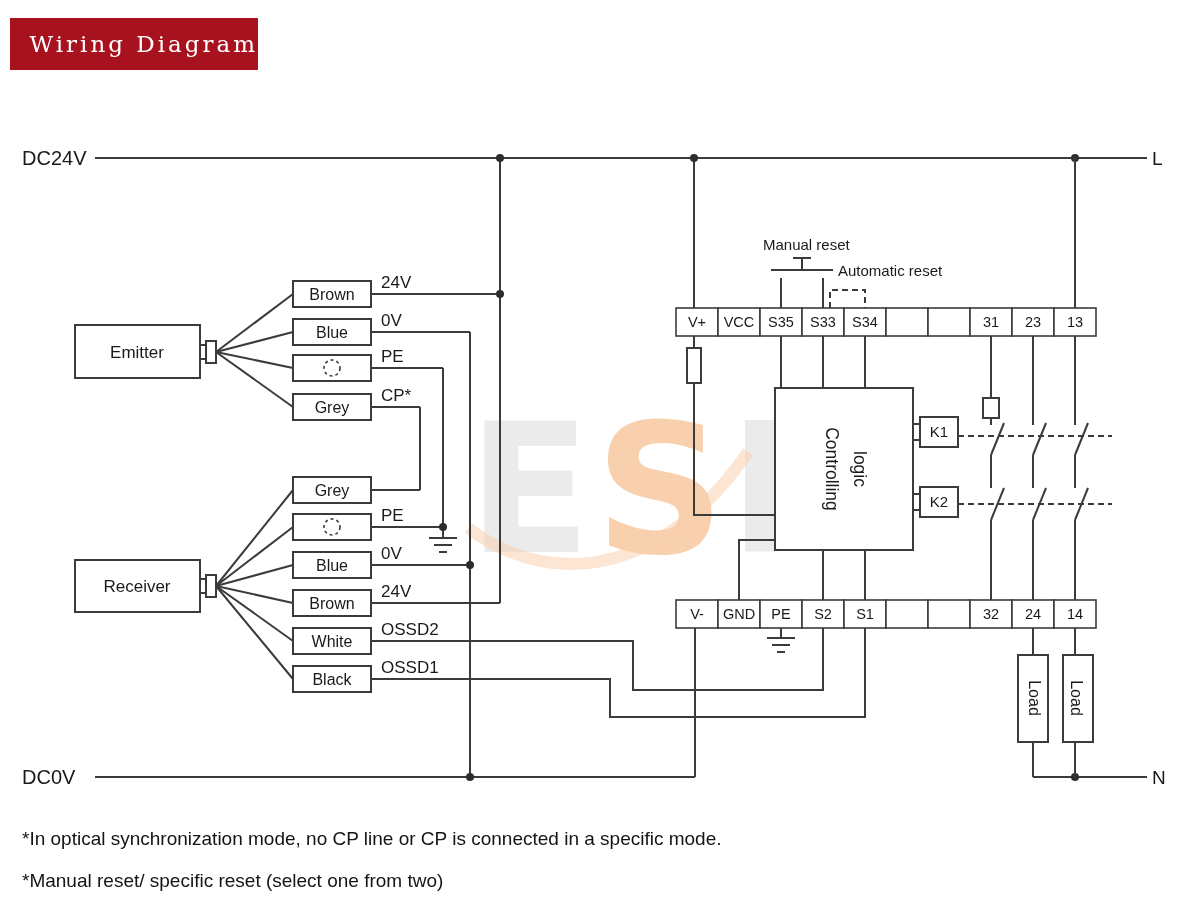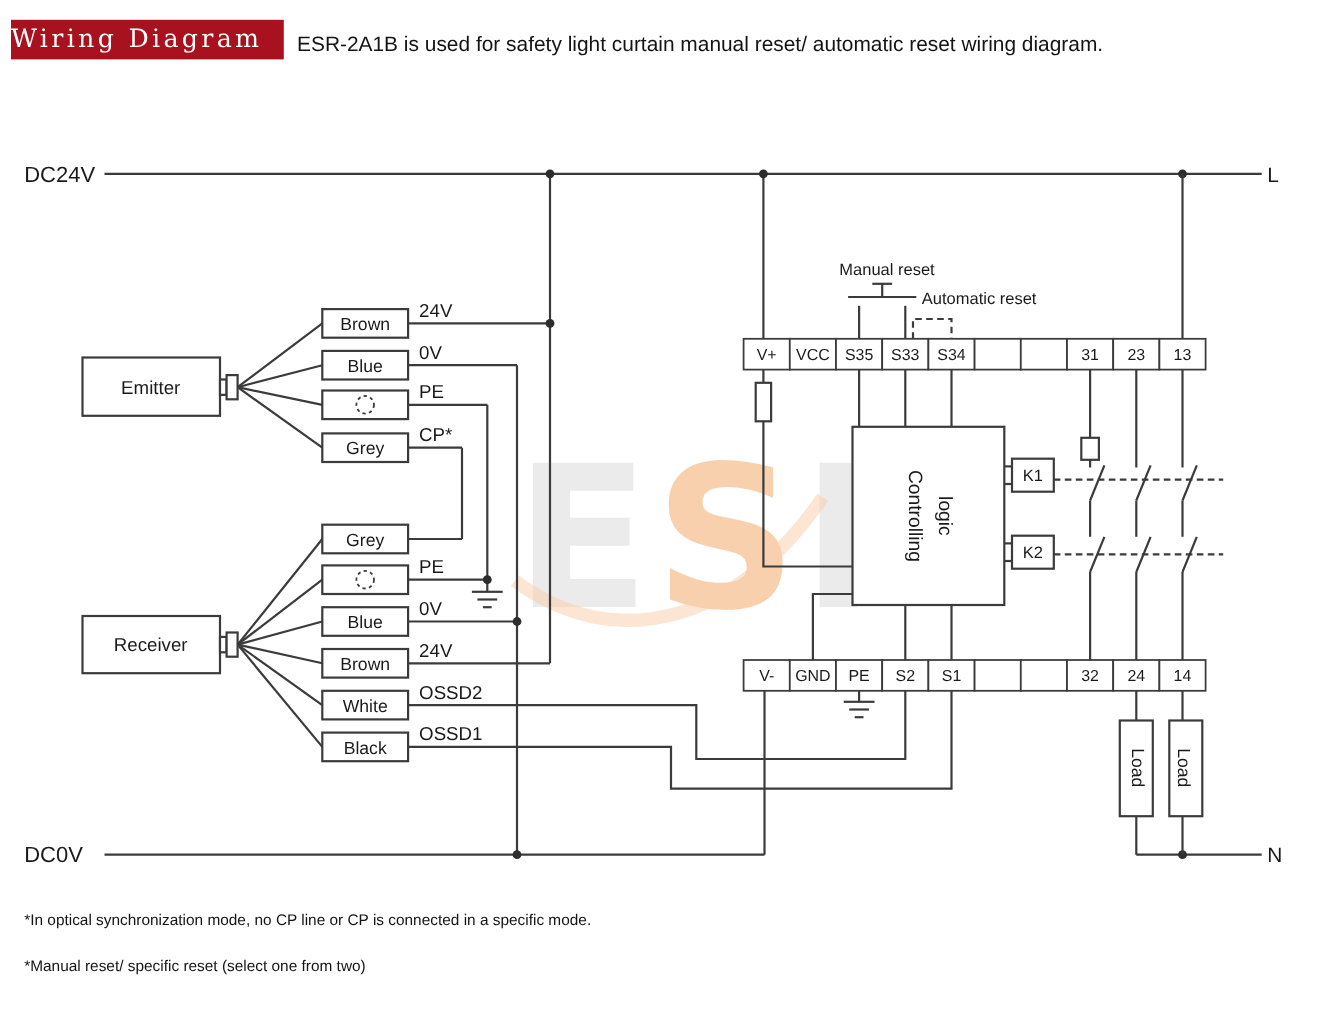--- a/index.html
+++ b/index.html
@@ -1,22 +1,22 @@
 <!DOCTYPE html>
 <html><head>
 <meta charset="utf-8">
 <style>
   html,body{margin:0;padding:0;background:#fff;}
   .page{position:relative;width:1200px;height:922px;background:#ffffff;overflow:hidden;
         font-family:"Liberation Sans", sans-serif;color:#1a1a1a;}
-  .hdr-badge{position:absolute;left:10px;top:18px;width:248px;height:36px;background:#A8121F;
+  .hdr-badge{position:absolute;left:10px;top:18px;width:248px;height:52px;background:#A8121F;
         color:#ffffff;font-family:"DejaVu Serif", serif;font-size:23px;letter-spacing:3px;
-        display:flex;align-items:center;justify-content:flex-start;}
+        display:flex;align-items:center;justify-content:flex-end;}
   .hdr-desc{position:absolute;left:270px;top:18px;height:46px;line-height:46px;font-size:19px;color:#141414;}
-  .note{position:absolute;left:22px;font-size:14px;color:#141414;}
+  .note{position:absolute;left:22px;font-size:19px;color:#141414;}
   .note1{top:828px;}
   .note2{top:870px;}
   svg{position:absolute;left:0;top:0;}
   .w{stroke:#3b3b3b;stroke-width:2;fill:none;}
   .dash{stroke-dasharray:6 4;}
   .bx{fill:#ffffff;stroke:#3b3b3b;stroke-width:2;}
   .cell{fill:#ffffff;stroke:#3b3b3b;stroke-width:1.6;}
   .dot{fill:#2d2d2d;stroke:none;}
   text{fill:#1a1a1a;font-family:"Liberation Sans", sans-serif;}
   .t20{font-size:20px;} .t19{font-size:19px;} .t17{font-size:17px;} .t16{font-size:16px;}
@@ -24,21 +24,20 @@
   .rot{font-size:17.5px;} .wm{font-family:"DejaVu Sans", sans-serif;font-weight:bold;font-size:180px;}
 </style>
 </head>
 <body>
 
 <div class="page">
 
   <div class="hdr-badge">
     <span>Wiring Diagram</span>
   </div>
-  <div class="hdr-desc">ESR-2A1B is used for safety light curtain manual reset/ automatic reset wiring diagram.</div>
 
   <svg width="1200" height="922" viewBox="0 0 1200 922">
 
     <g opacity="0.5">
       <text class="wm" x="468" y="552"><tspan fill="#d8d8d8">E</tspan><tspan fill="#F2A35F" dx="4">S</tspan><tspan fill="#d8d8d8" dx="4">P</tspan></text>
       <path d="M 468 528 C 560 596 670 566 748 452" stroke="#F2A35F" stroke-width="12" fill="none" opacity="0.55"></path>
     </g>
 
     <g>
       <text class="t20" x="22" y="165">DC24V</text>

